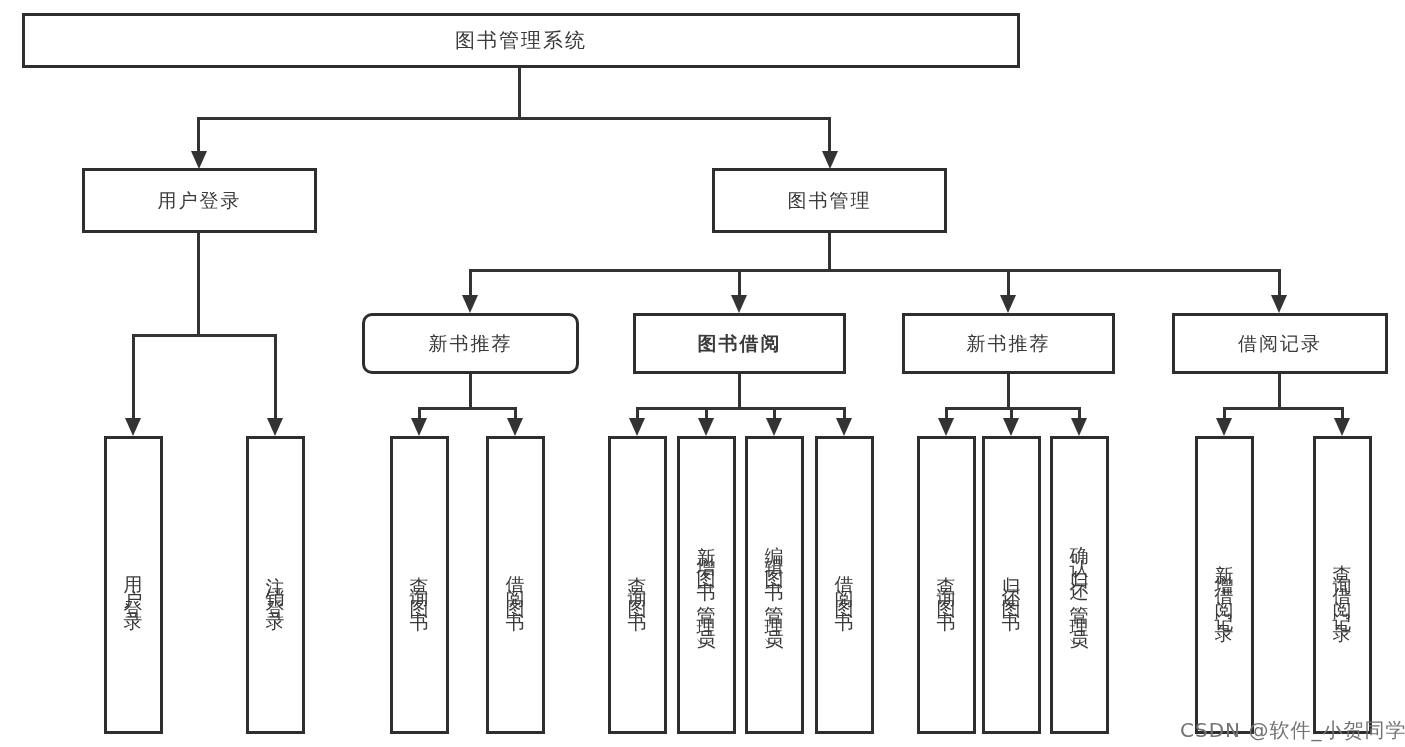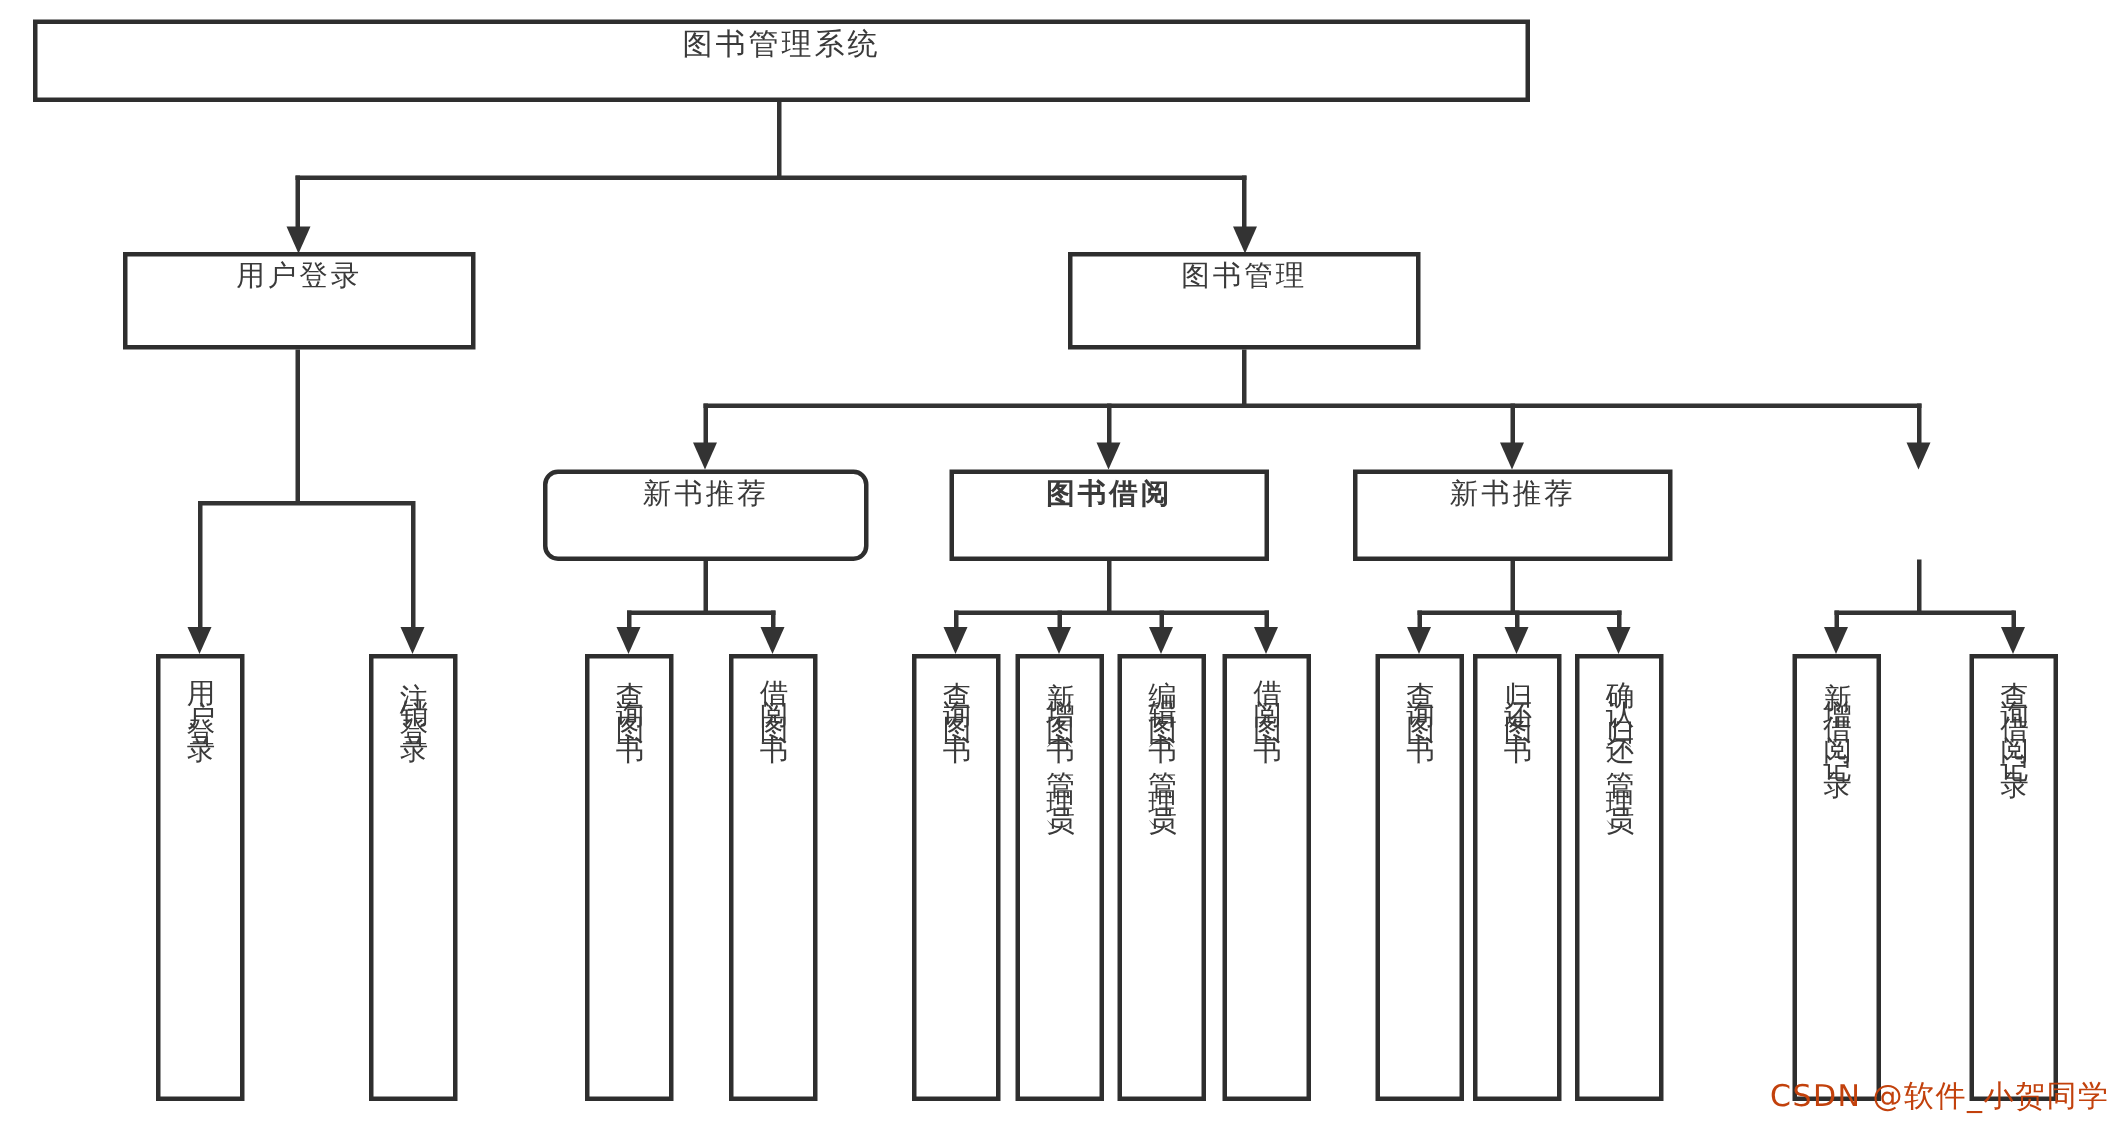--- a/index.html
+++ b/index.html
@@ -14,20 +14,21 @@
     width: 1405px; height: 747px;
     background: #ffffff;
   }
   
   .box {
     position: absolute;
     box-sizing: border-box;
     background: #ffffff;
     border: 3px solid #2e2e2e;
     display: flex;
+    align-items: center;
     justify-content: center;
     color: #3a3a3a;
     font-size: 19px;
     letter-spacing: 2px;
     z-index: 2;
   }
   .box.root { font-size: 20px; }
   
   .leaf {
     top: 436px; width: 59px; height: 298px;
@@ -45,21 +46,21 @@
   .arr {
     position: absolute; width: 0; height: 0; z-index: 1;
     border-left: 8px solid transparent;
     border-right: 8px solid transparent;
     border-top: 18px solid #333333;
   }
   .watermark {
     position: absolute;
     left: 1180px; top: 717px;
     font-size: 20px;
-    color: #c2410c;
+    color: #737373;
     letter-spacing: 1px;
     z-index: 6;
     white-space: nowrap;
   }
 </style>
 </head>
 <body>
 
 <div class="canvas">
 
@@ -75,20 +76,23 @@
   </div>
 
   <div class="box" style="left:362px; top:313px; width:217px; height:61px;border-radius:10px;">
     <span>新书推荐</span>
   </div>
   <div class="box" style="left:633px; top:313px; width:213px; height:61px;font-weight:bold;">
     <span>图书借阅</span>
   </div>
   <div class="box" style="left:902px; top:313px; width:213px; height:61px;">
     <span>新书推荐</span>
+  </div>
+  <div class="box" style="left:1172px; top:313px; width:216px; height:61px;">
+    <span>借阅记录</span>
   </div>
 
   <div class="box leaf" style="left:104px;">
     <span class="vtext">用户登录</span>
   </div>
   <div class="box leaf" style="left:246px;">
     <span class="vtext">注销登录</span>
   </div>
 
   <div class="box leaf" style="left:390px;">

